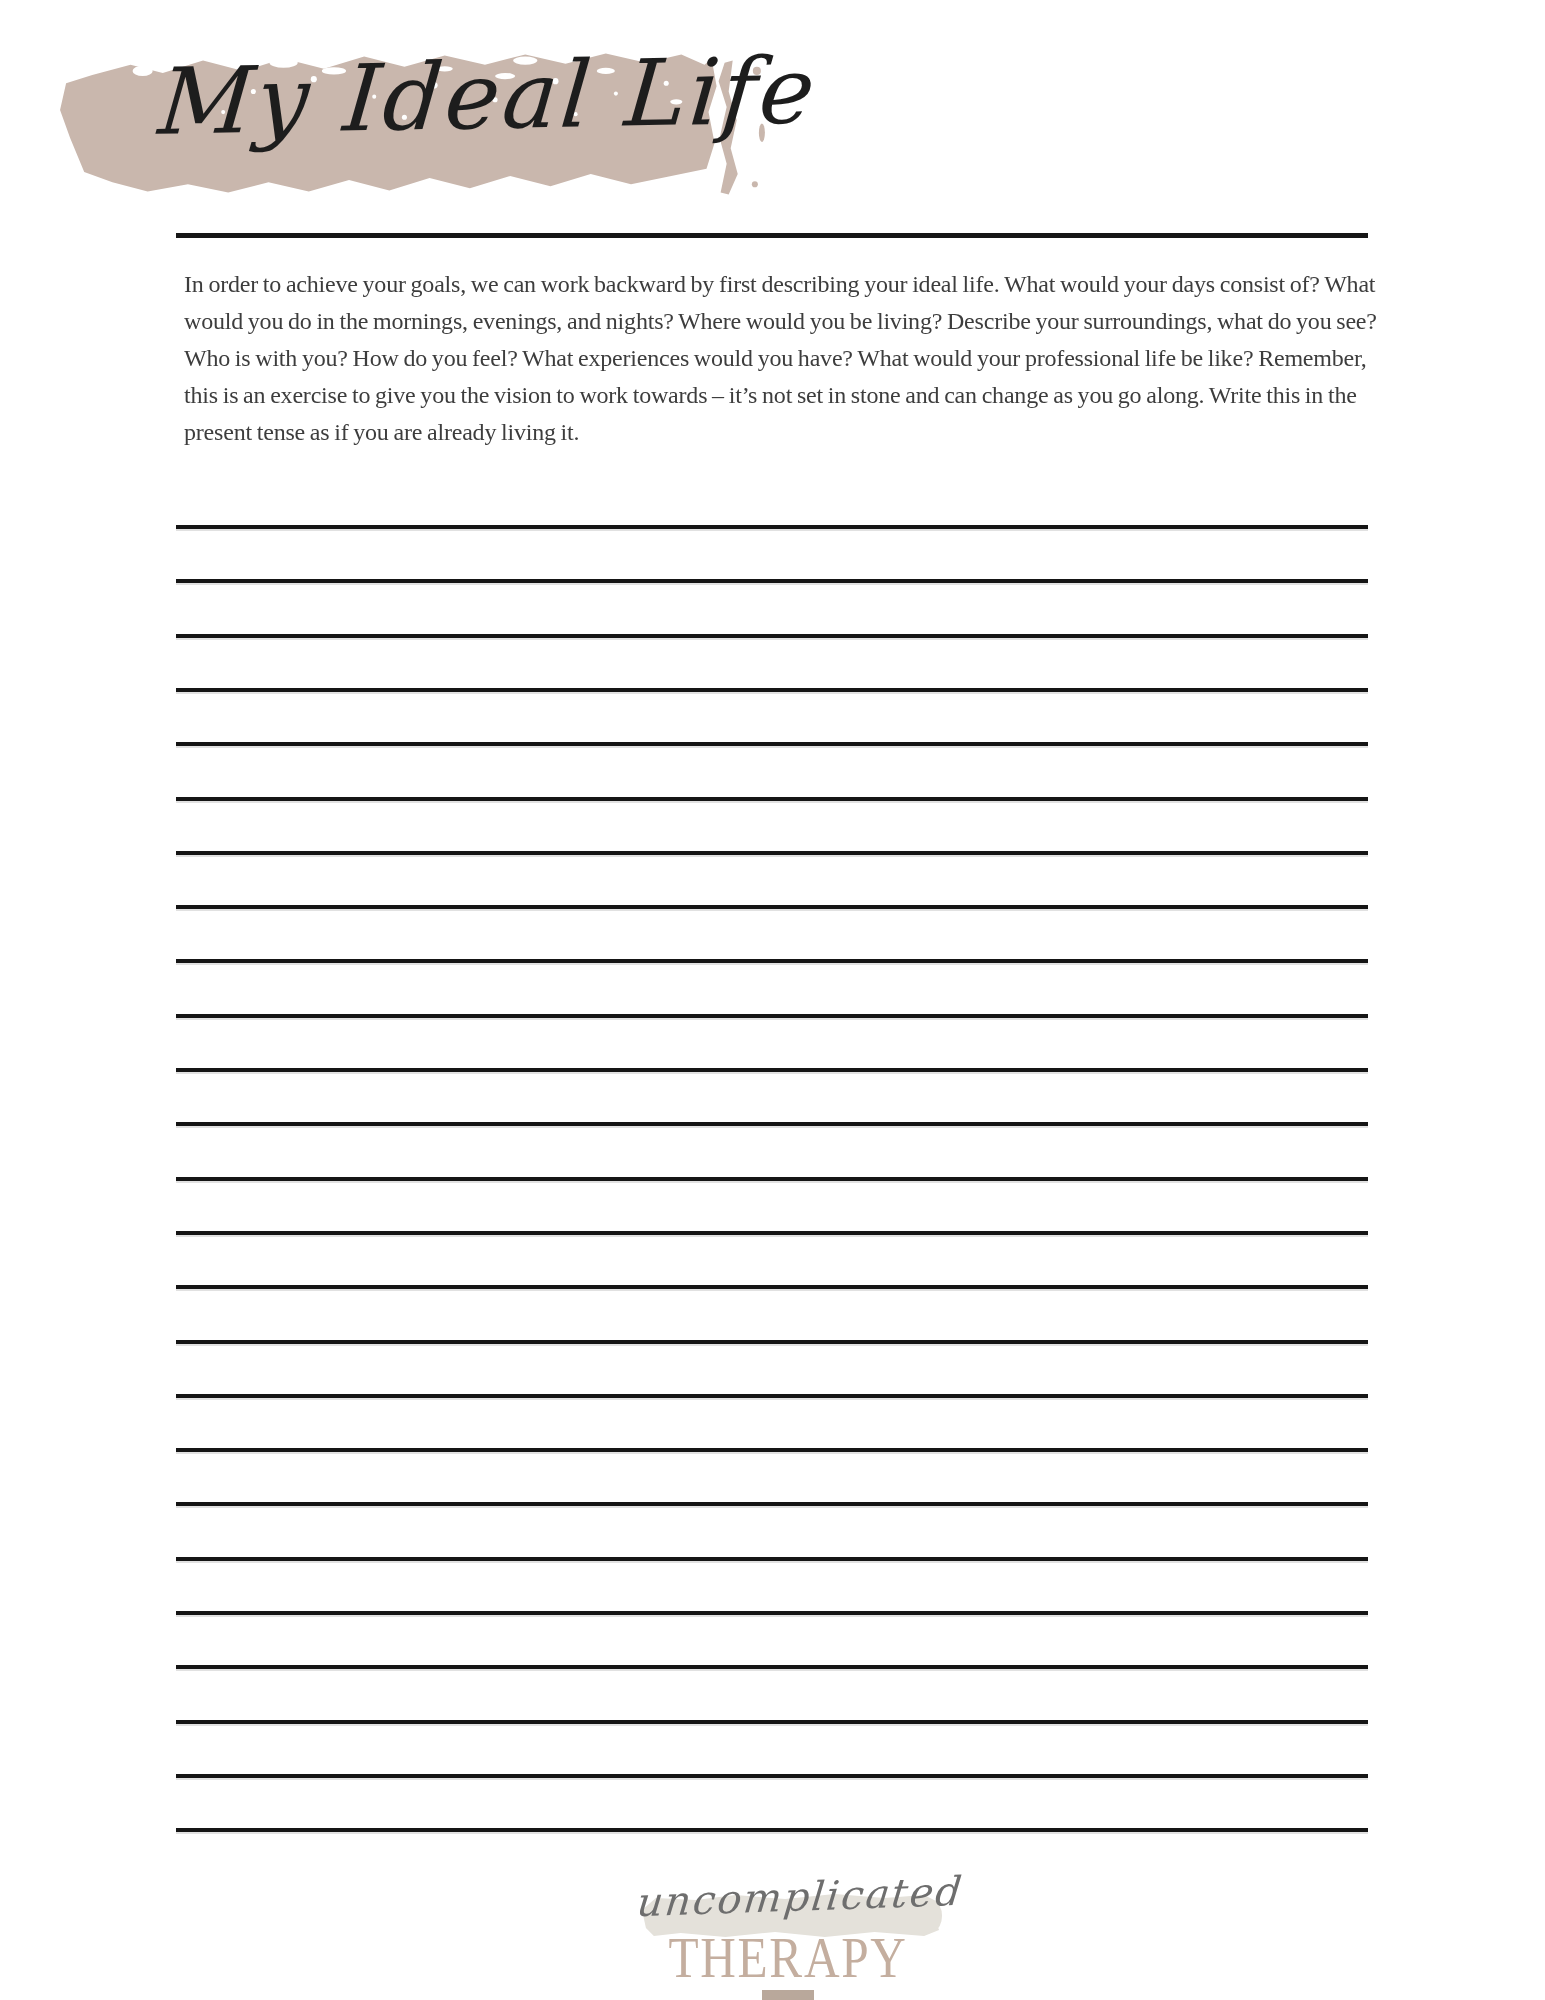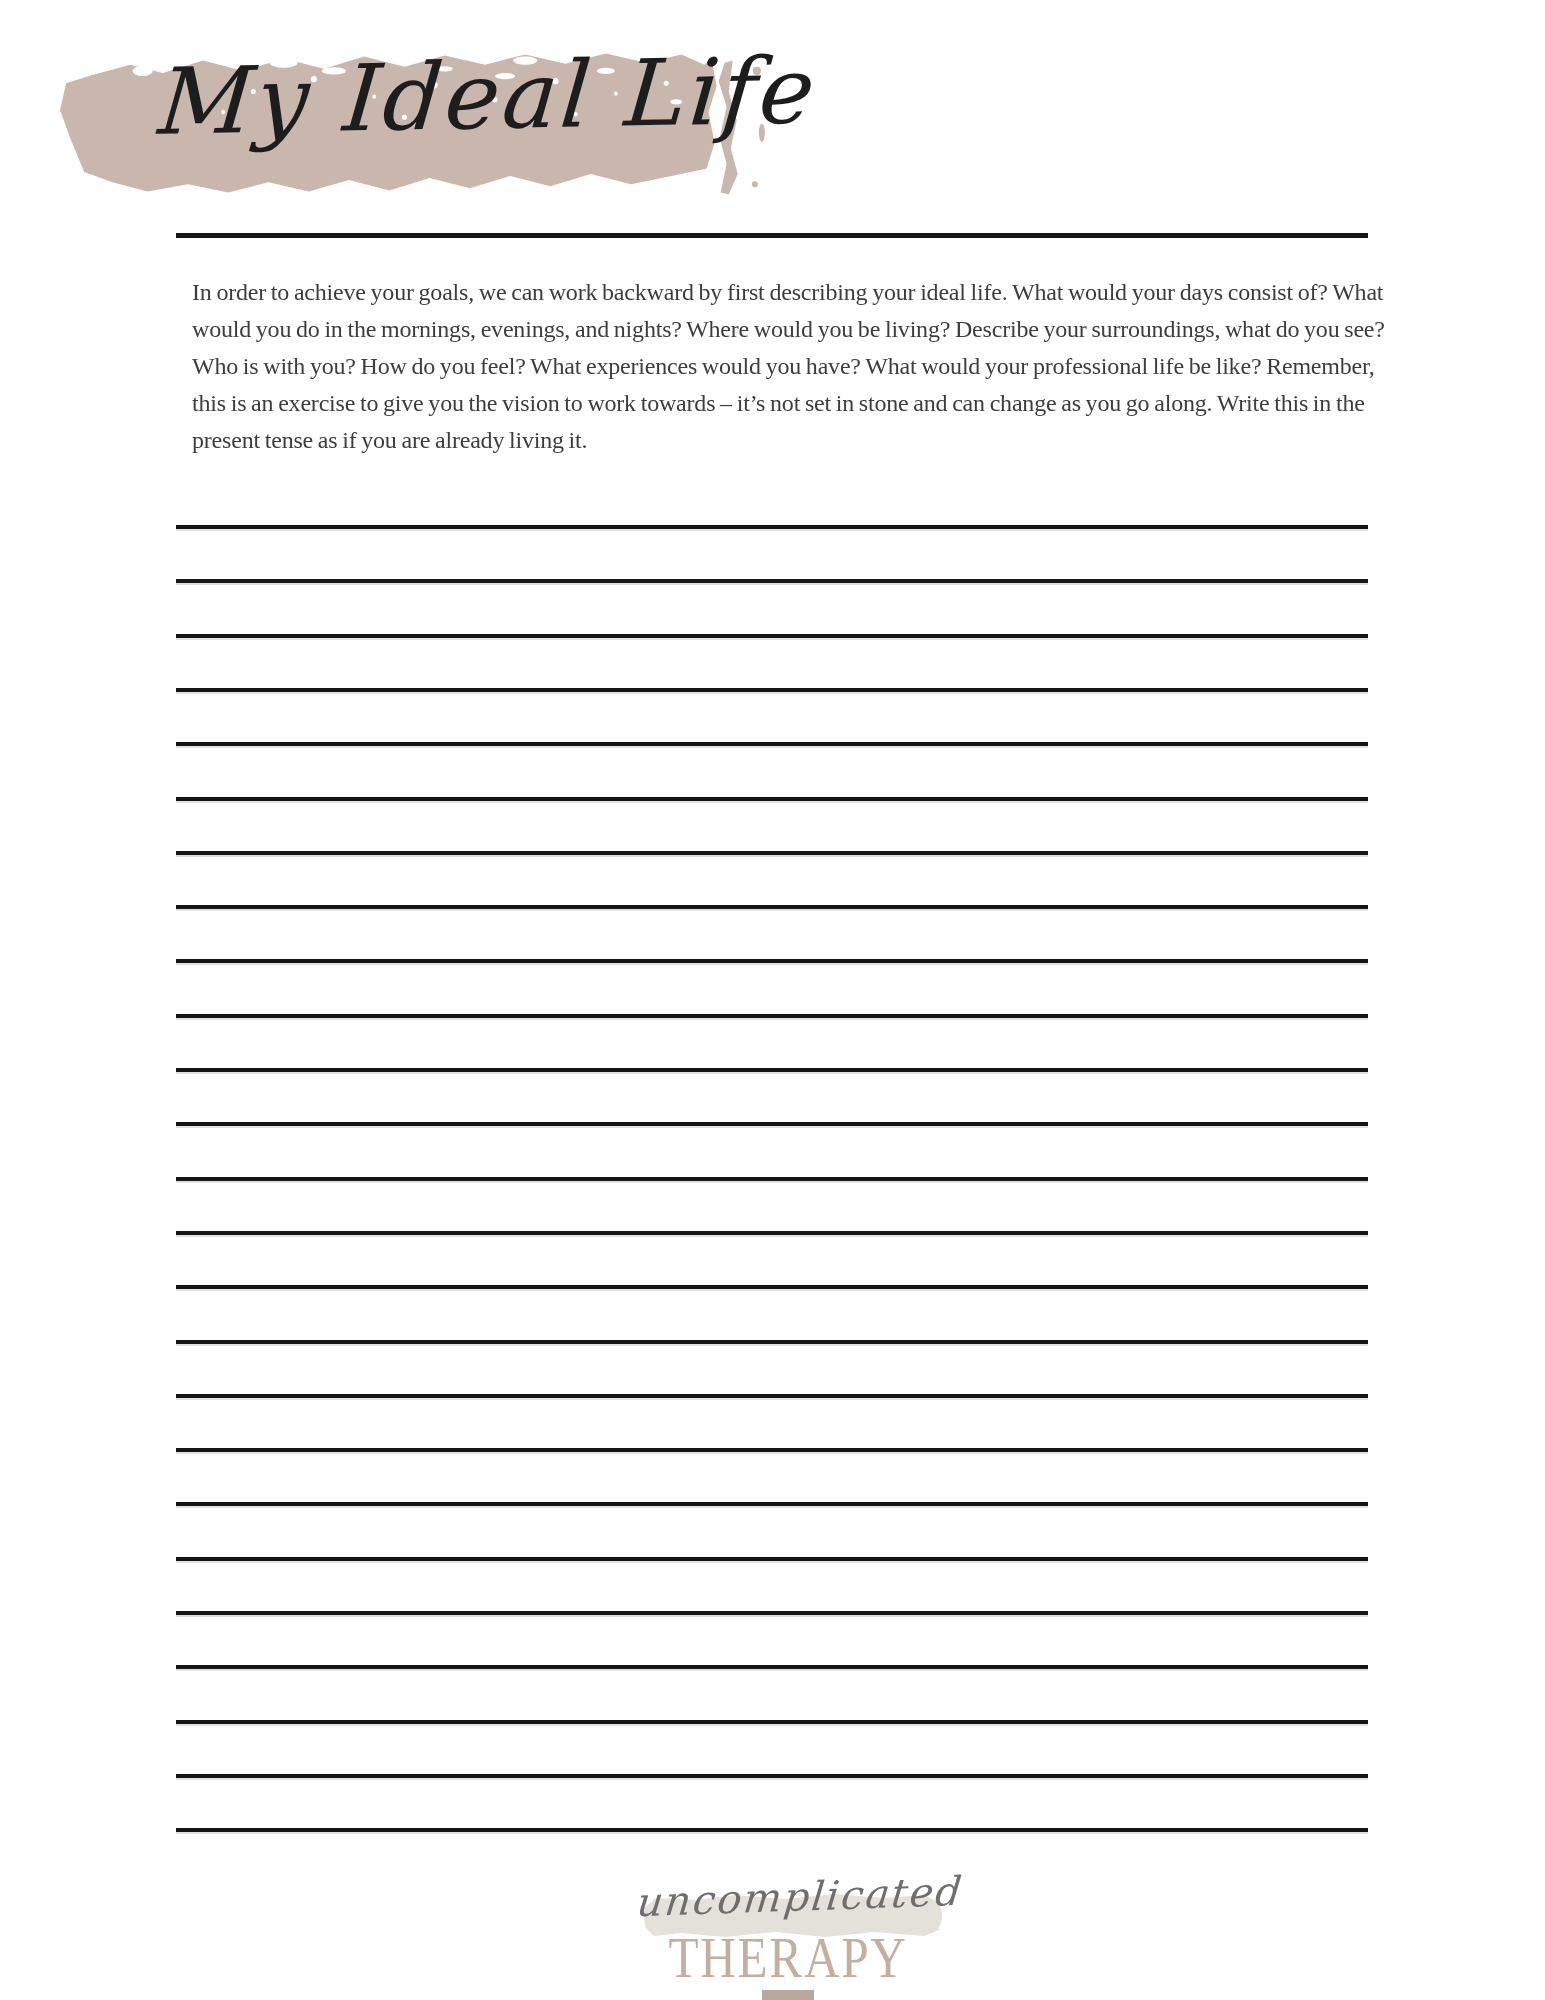--- a/index.html
+++ b/index.html
@@ -47,21 +47,21 @@
     height: 5px;
     background: var(--rule, #161616);
   }
 
   
   .intro {
     position: absolute;
     left: 176px;
     top: 258px;
     width: 1195px;
-    margin: 16px;
+    margin: 8px;
     font-size: 24px;
     line-height: 37px;
     letter-spacing: -0.2px;
     word-spacing: -1px;
     color: var(--body-text, #3d3d3d);
   }
 
   
   .lines-area {
     position: absolute;

